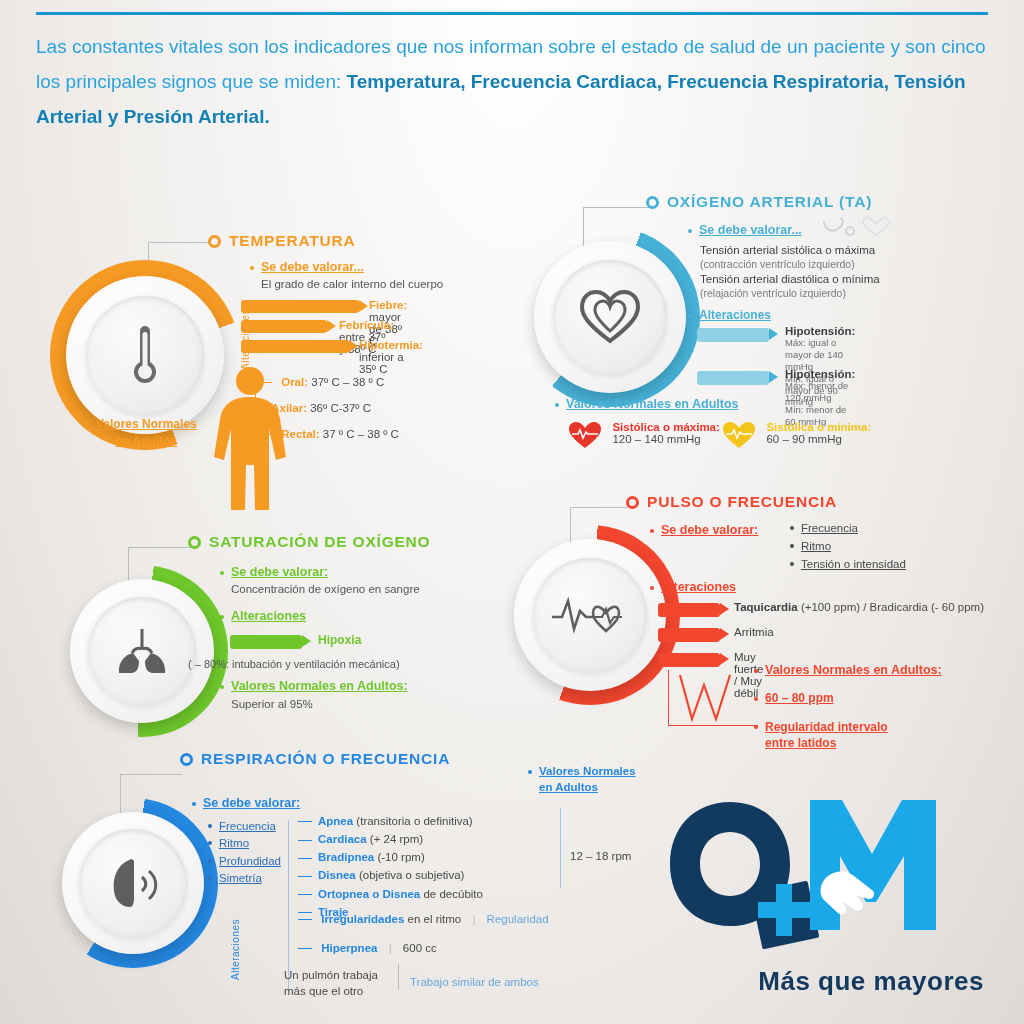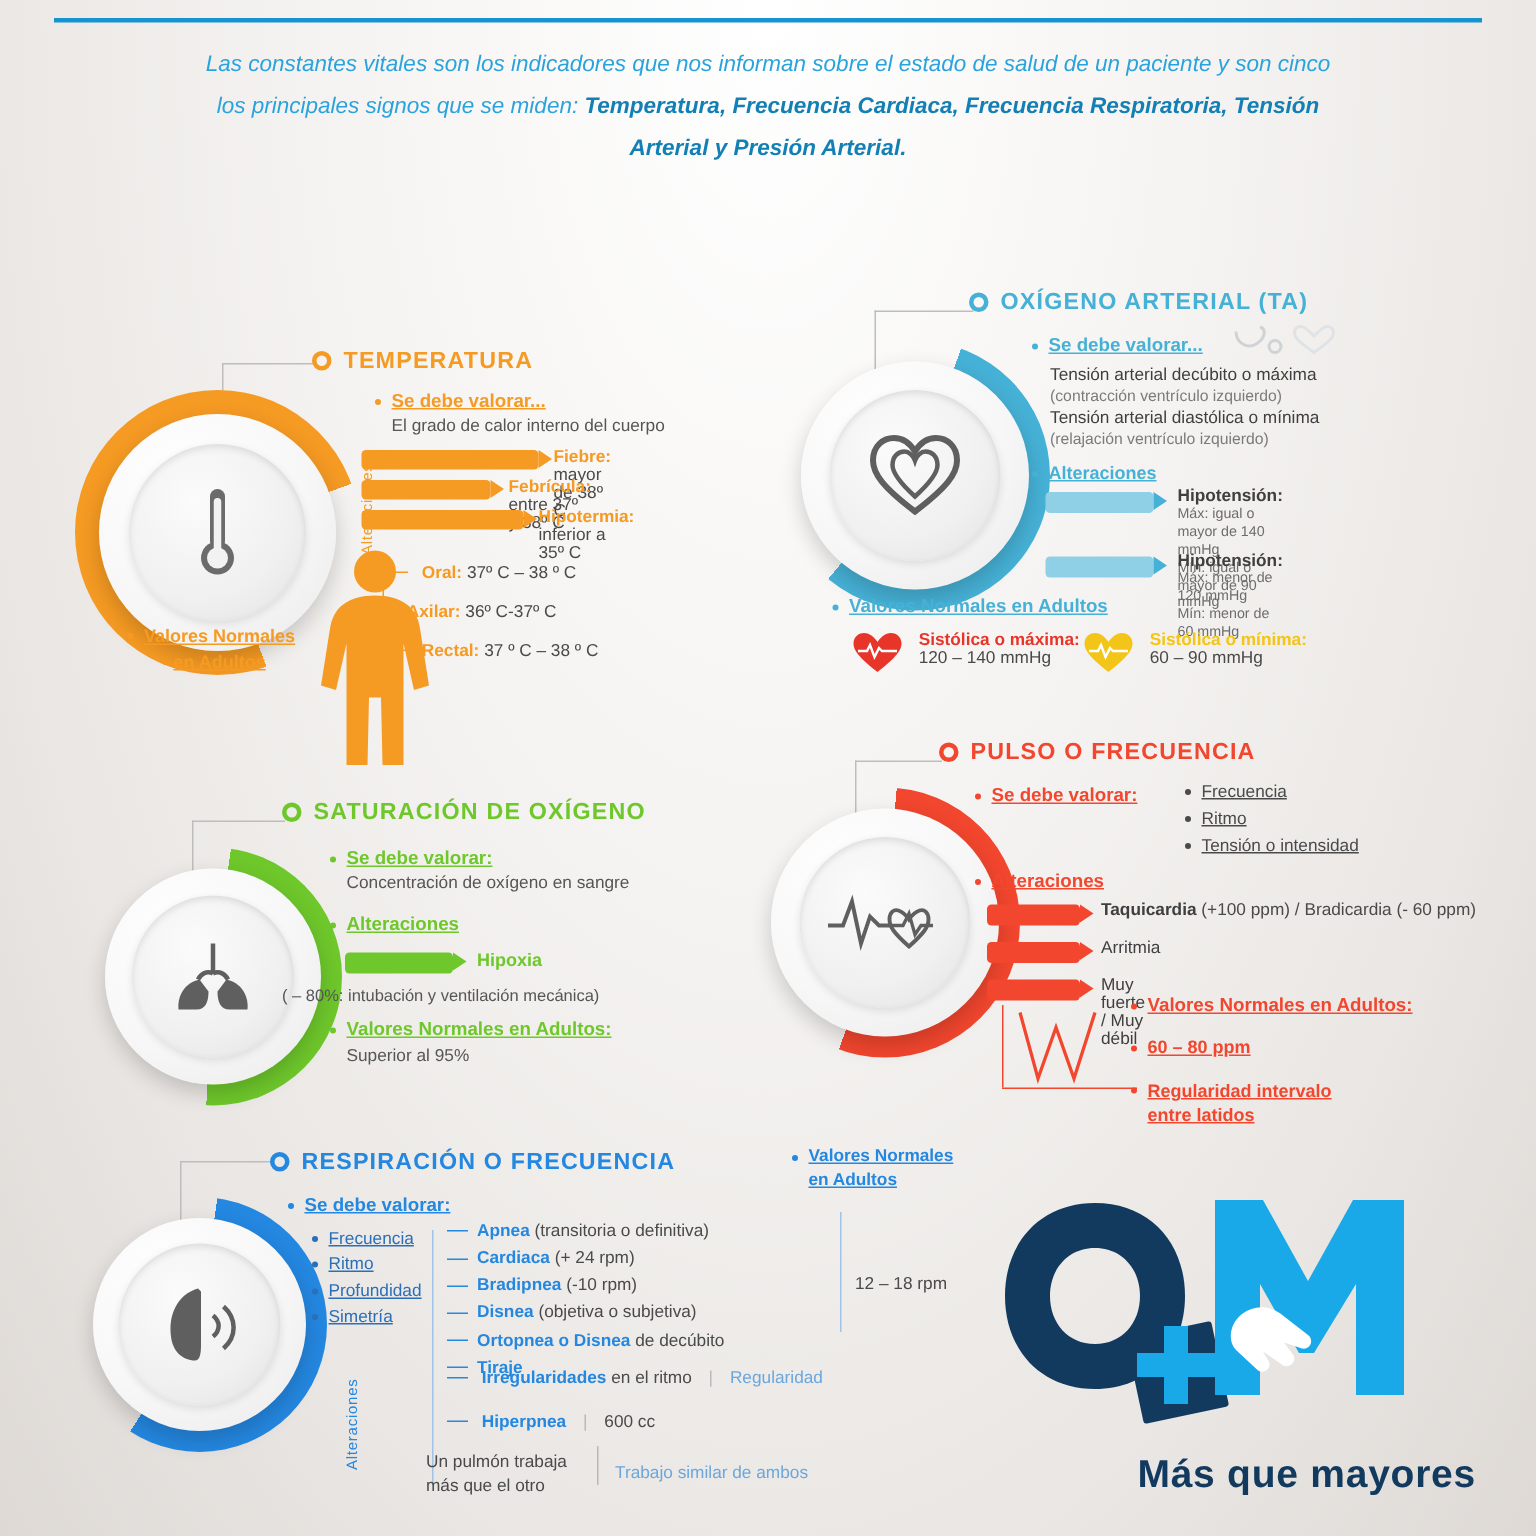--- a/index.html
+++ b/index.html
@@ -11,22 +11,22 @@
       radial-gradient(ellipse at 50% 0%, #ffffff 0%, #f4f2f0 45%, #e9e6e3 75%, #ded9d5 100%);
     color:#3b3b3b;
   }
 
   
   #header { position:absolute; left:0; top:0; width:1024px; }
   #title { text-align:center; padding-top:26px; line-height:1; }
   #title .t1 { font-size:30px; font-weight:bold; color:#1793d1; letter-spacing:-0.4px; }
   #title .t2 { font-size:30px; font-weight:300; color:#4fb8e8; letter-spacing:-0.4px; }
   #title-rule { width:952px; height:3px; background:#1793d1; margin:12px auto 0 auto; }
-  #intro { width:952px; margin:14px auto 0 auto; text-align:center;
-           font-size:15px; line-height:1.85; color:#2aa3dd;font-style:italic; }
+  #intro { width:952px; margin:14px auto 0 auto; text-align:left;
+           font-size:19px; line-height:1.85; color:#2aa3dd; }
   #intro b { color:#127fb5; font-weight:bold; }
 
   
   .sec { position:absolute; }
   .sec-title { font-size:15.5px; font-weight:bold; letter-spacing:0.8px; }
   .ring-wrap { position:absolute; }
 
   
   .donut { border-radius:50%; position:absolute; }
   .donut-inner {
@@ -202,21 +202,21 @@
   <div class="bb" style="position:absolute; left:168px; top:38px; font-size:12.5px; font-weight:bold;">
     <span class="bullet">Se debe valorar...</span>
   </div>
   <svg style="position:absolute; left:300px; top:30px;" width="78" height="24" viewBox="0 0 78 24">
     <path d="M4 6 C4 14 12 18 18 14 M18 14 C24 10 24 4 20 3" fill="none" stroke="#cfd3d6" stroke-width="2"></path>
     <circle cx="30" cy="16" r="4" fill="none" stroke="#cfd3d6" stroke-width="2"></circle>
     <path d="M56 20 C46 13 43 10 43 7 C43 3 46 2 49 3 C51 4 53 6 56 9 C59 6 61 4 63 3 C66 2 69 3 69 7 C69 10 66 13 56 20 Z" fill="none" stroke="#dfe3e6" stroke-width="2"></path>
   </svg>
 
   <div style="position:absolute; left:180px; top:58px; font-size:11.5px; line-height:1.32;">
-    <div style="color:#3f3f3f;">Tensión arterial decúbito o máxima</div>
+    <div style="color:#3f3f3f;">Tensión arterial sistólica o máxima</div>
     <div style="color:#7b7b7b; font-size:10.5px;">(contracción ventrículo izquierdo)</div>
     <div style="color:#3f3f3f;">Tensión arterial diastólica o mínima</div>
     <div style="color:#7b7b7b; font-size:10.5px;">(relajación ventrículo izquierdo)</div>
   </div>
 
   <div class="bb bullet" style="position:absolute; left:168px; top:123px; font-size:12px; font-weight:bold;">Alteraciones</div>
 
   <div style="position:absolute; left:177px; top:143px;">
     <div class="arrowbar bb" style="width:72px; height:14px; background:#8fd0e6; border-radius:3px;"></div>
     <div style="position:absolute; left:88px; top:-3px; font-size:11.5px;">
@@ -361,21 +361,21 @@
   <div class="rb bullet" style="position:absolute; left:254px; top:234px; font-size:12px; font-weight:bold; line-height:1.35;">
     <span>Regularidad intervalo</span><br>
     <span>entre latidos</span>
   </div>
 </div>
 
 <div class="sec" id="sec-res">
   <div class="lead" style="left:90px; top:24px; width:1px; height:46px; border-width:0 0 0 1px;"></div>
   <div class="lead" style="left:90px; top:24px; width:62px; height:1px; border-width:1px 0 0 0;"></div>
 
-  <div class="sec-title blb" style="position:absolute; left:150px; top:16px;">
+  <div class="sec-title blb" style="position:absolute; left:150px; top:0;">
     <span class="hdr-dot"></span><span>RESPIRACIÓN O FRECUENCIA</span>
   </div>
 
   <div class="ring-wrap" style="left:18px; top:48px; width:170px; height:170px;">
     <div class="donut" style="left:0;top:0;width:170px;height:170px;
          background:conic-gradient(from 8deg, #2487e0 0deg 205deg, rgba(0,0,0,0) 205deg 360deg);"></div>
     <div class="donut-inner" style="left:14px; top:14px; width:142px; height:142px;"></div>
     <div class="donut-core" style="left:31px; top:31px; width:108px; height:108px;">
       <svg width="62" height="56" viewBox="0 0 62 56">
         <path d="M30 4 C16 8 10 22 12 36 C13 46 20 52 28 52 C31 52 32 48 32 42 L32 6 Z" fill="#5f5f5f"></path>

